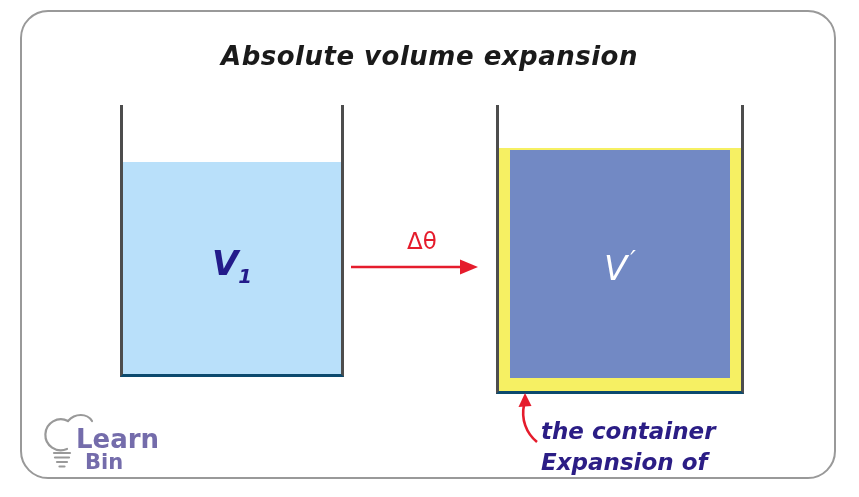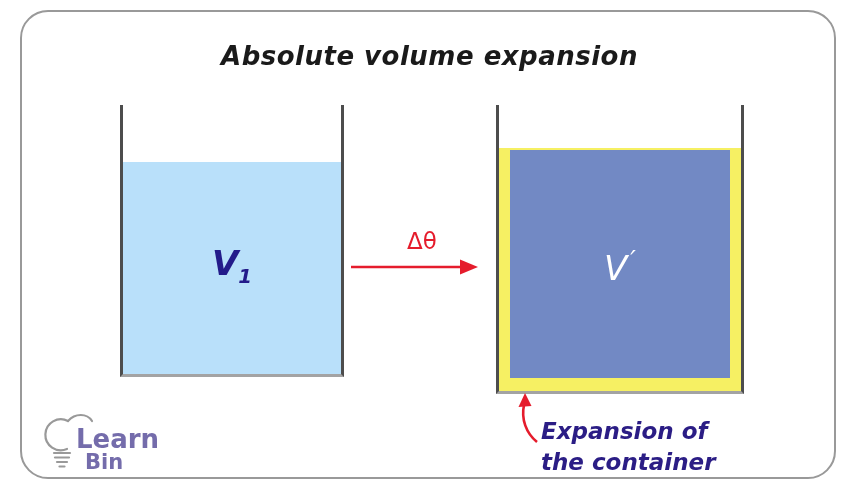--- a/index.html
+++ b/index.html
@@ -22,21 +22,21 @@
       text-align: center;
       font-size: 26px; font-weight: bold; font-style: italic;
       color: #1a1a1a; letter-spacing: 0.5px;
     }
 
     
     .beaker {
       position: absolute; box-sizing: border-box;
       border-left: 3px solid #4d4d4d;
       border-right: 3px solid #4d4d4d;
-      border-bottom: 3px solid #a3a3a3;
+      border-bottom: 3px solid #0c4a6e;
       text-decoration: underline;
     }
     .beaker-left { left: 120px; top: 105px; width: 224px; height: 272px; }
     .liquid-initial {
       position: absolute; left: 0; right: 0; bottom: 0; top: 57px;
       background: #b9e0fa;
     }
     .label-v1 {
       position: absolute; left: 0; right: 0; top: 138px;
       text-align: center;
@@ -116,22 +116,22 @@
     <div class="liquid-final"></div>
     <div class="label-vprime"><span>V</span><span class="prime">′</span></div>
   </div>
 
   <svg class="curved-arrow" width="40" height="52" viewBox="0 0 40 52">
     <path d="M 29 49 C 18 40, 13 26, 16 12" stroke="#e51c2c" stroke-width="2.6" fill="none"></path>
     <polygon points="17,0 10.5,14 23.5,13" fill="#e51c2c"></polygon>
   </svg>
 
   <div class="annotation">
+    <div>the container</div>
     <div>Expansion of</div>
-    <div>the container</div>
   </div>
 
   <div class="logo">
     <svg class="bulb" width="62" height="70" viewBox="0 0 62 70">
       <path d="M 26 15 A 15.5 15.5 0 1 0 25 43" stroke="#999999" stroke-width="2.2" fill="none" stroke-linecap="round"></path>
       <path d="M 26 15 C 33 7, 45 7, 50 15" stroke="#999999" stroke-width="2.2" fill="none" stroke-linecap="round"></path>
       <line x1="12" y1="47" x2="28" y2="47" stroke="#999999" stroke-width="2.2" stroke-linecap="round"></line>
       <line x1="13" y1="51.5" x2="27" y2="51.5" stroke="#999999" stroke-width="2.2" stroke-linecap="round"></line>
       <line x1="15" y1="56" x2="25" y2="56" stroke="#999999" stroke-width="2.2" stroke-linecap="round"></line>
       <line x1="17.5" y1="60.5" x2="22.5" y2="60.5" stroke="#999999" stroke-width="2.2" stroke-linecap="round"></line>

